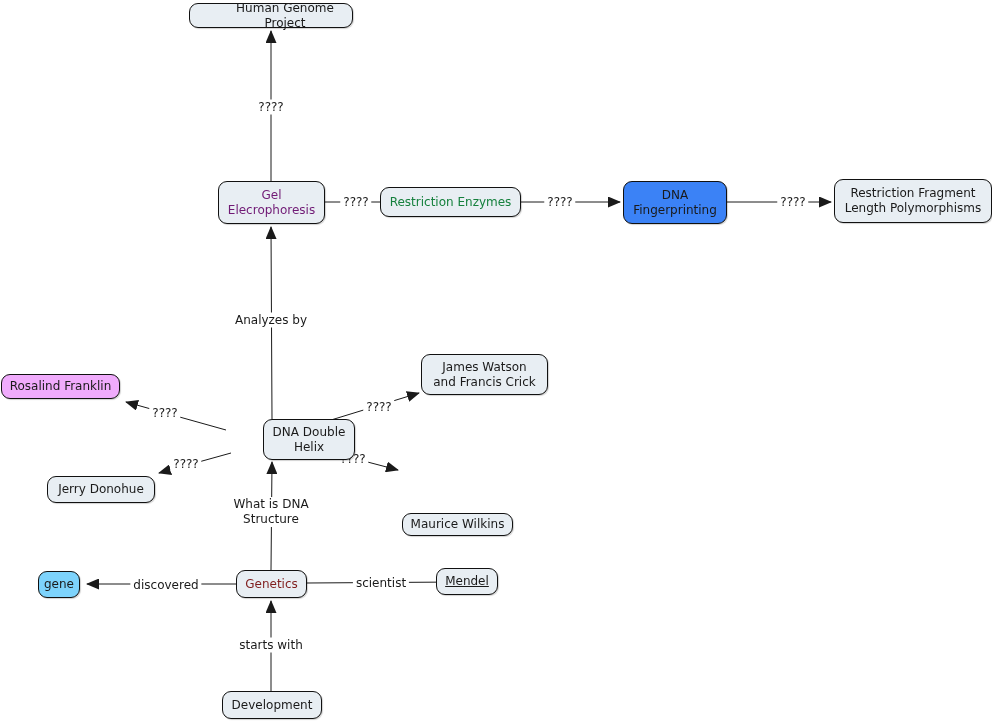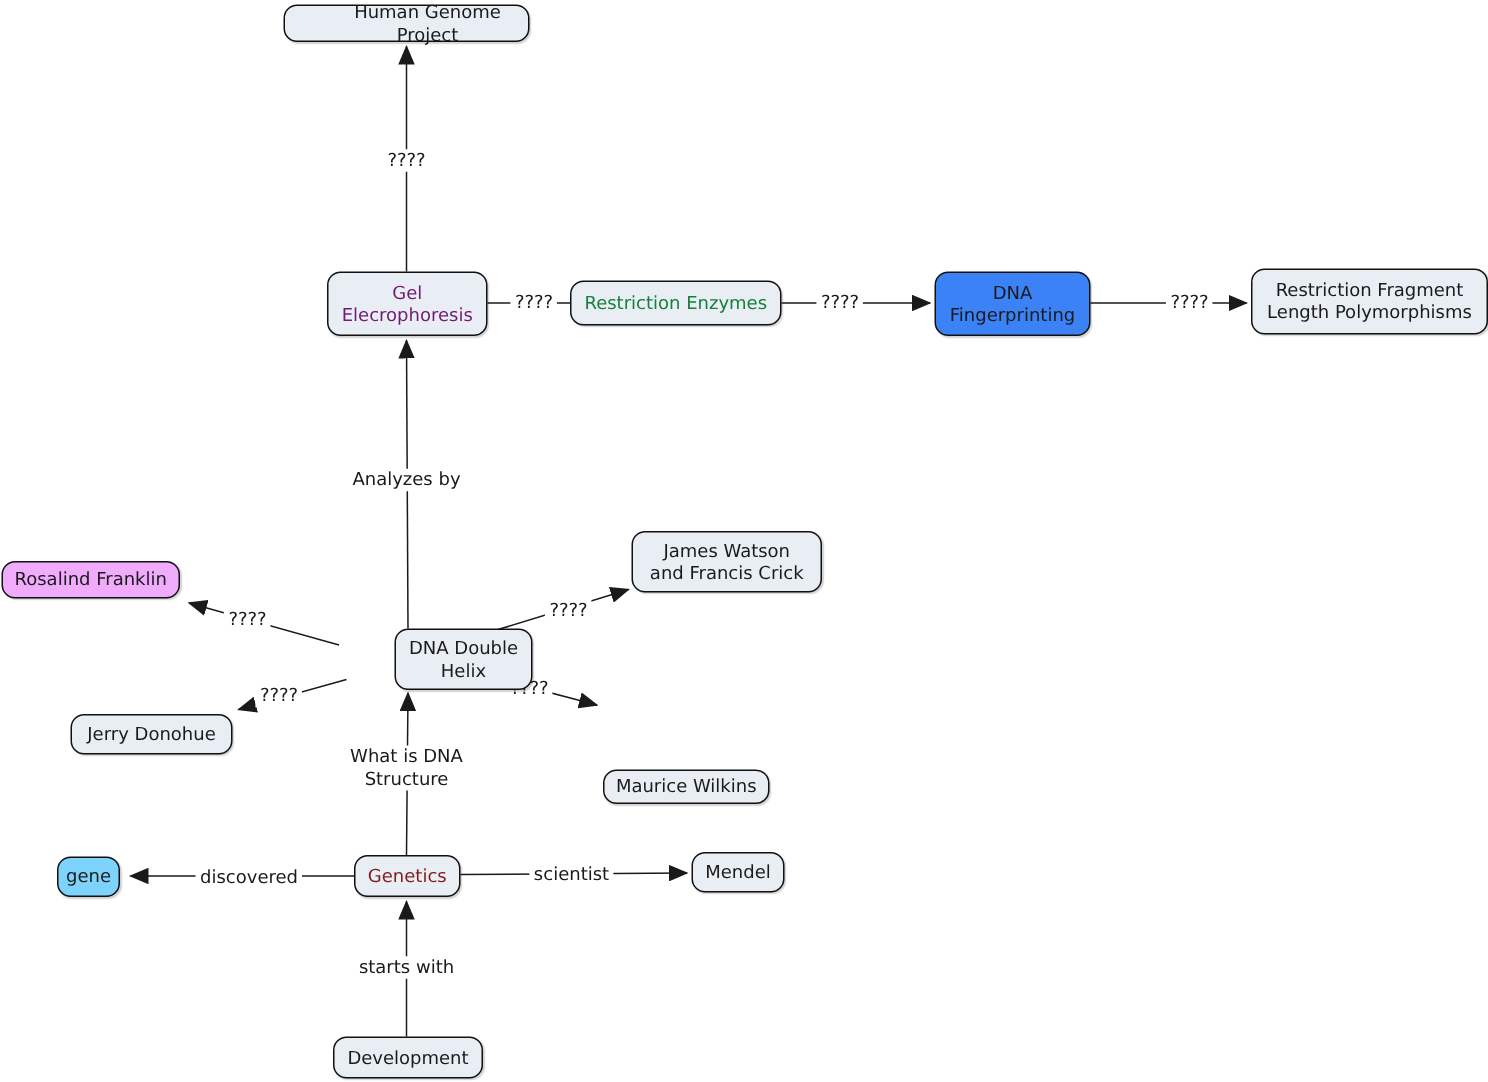--- a/index.html
+++ b/index.html
@@ -101,15 +101,15 @@
 Length Polymorphisms</div>
     <div class="node" style="left: 1px; top: 374px; width: 119px; height: 25px; background: #f0abfc; border-color: rgb(17, 17, 17); color: rgb(26, 26, 26);">Rosalind Franklin</div>
     <div class="node" style="left: 421px; top: 354px; width: 127px; height: 41px; background: rgb(232, 238, 243); border-color: rgb(17, 17, 17); color: rgb(26, 26, 26);">James Watson
 and Francis Crick</div>
     <div class="node" style="left: 226px; top: 419px; width: 92px; height: 41px; background: rgb(232, 238, 243); border-color: rgb(17, 17, 17); color: rgb(26, 26, 26); margin-left: 37px;">DNA Double
 Helix</div>
     <div class="node" style="left: 47px; top: 476px; width: 108px; height: 27px; background: rgb(232, 238, 243); border-color: rgb(17, 17, 17); color: rgb(26, 26, 26);">Jerry Donohue</div>
     <div class="node" style="left: 402px; top: 473px; width: 111px; height: 23px; background: rgb(232, 238, 243); border-color: rgb(17, 17, 17); color: rgb(26, 26, 26); margin-top: 40px;">Maurice Wilkins</div>
     <div class="node" style="left: 38px; top: 571px; width: 42px; height: 27px; background: #7dd3fc; border-color: rgb(17, 17, 17); color: rgb(26, 26, 26);">gene</div>
     <div class="node" style="left: 236px; top: 570px; width: 71px; height: 28px; background: rgb(232, 238, 243); border-color: rgb(17, 17, 17); color: #7f1d1d;">Genetics</div>
-    <div class="node" style="left: 461px; top: 568px; width: 62px; height: 27px; background: rgb(232, 238, 243); border-color: rgb(17, 17, 17); color: rgb(26, 26, 26);">Mendel</div>
+    <div class="node" style="left: 436px; top: 568px; width: 62px; height: 27px; background: rgb(232, 238, 243); border-color: rgb(17, 17, 17); color: rgb(26, 26, 26); text-decoration: underline;">Mendel</div>
     <div class="node" style="left: 222px; top: 691px; width: 100px; height: 28px; background: rgb(232, 238, 243); border-color: rgb(17, 17, 17); color: rgb(26, 26, 26);">Development</div>
   </div>
 
 </body></html>

